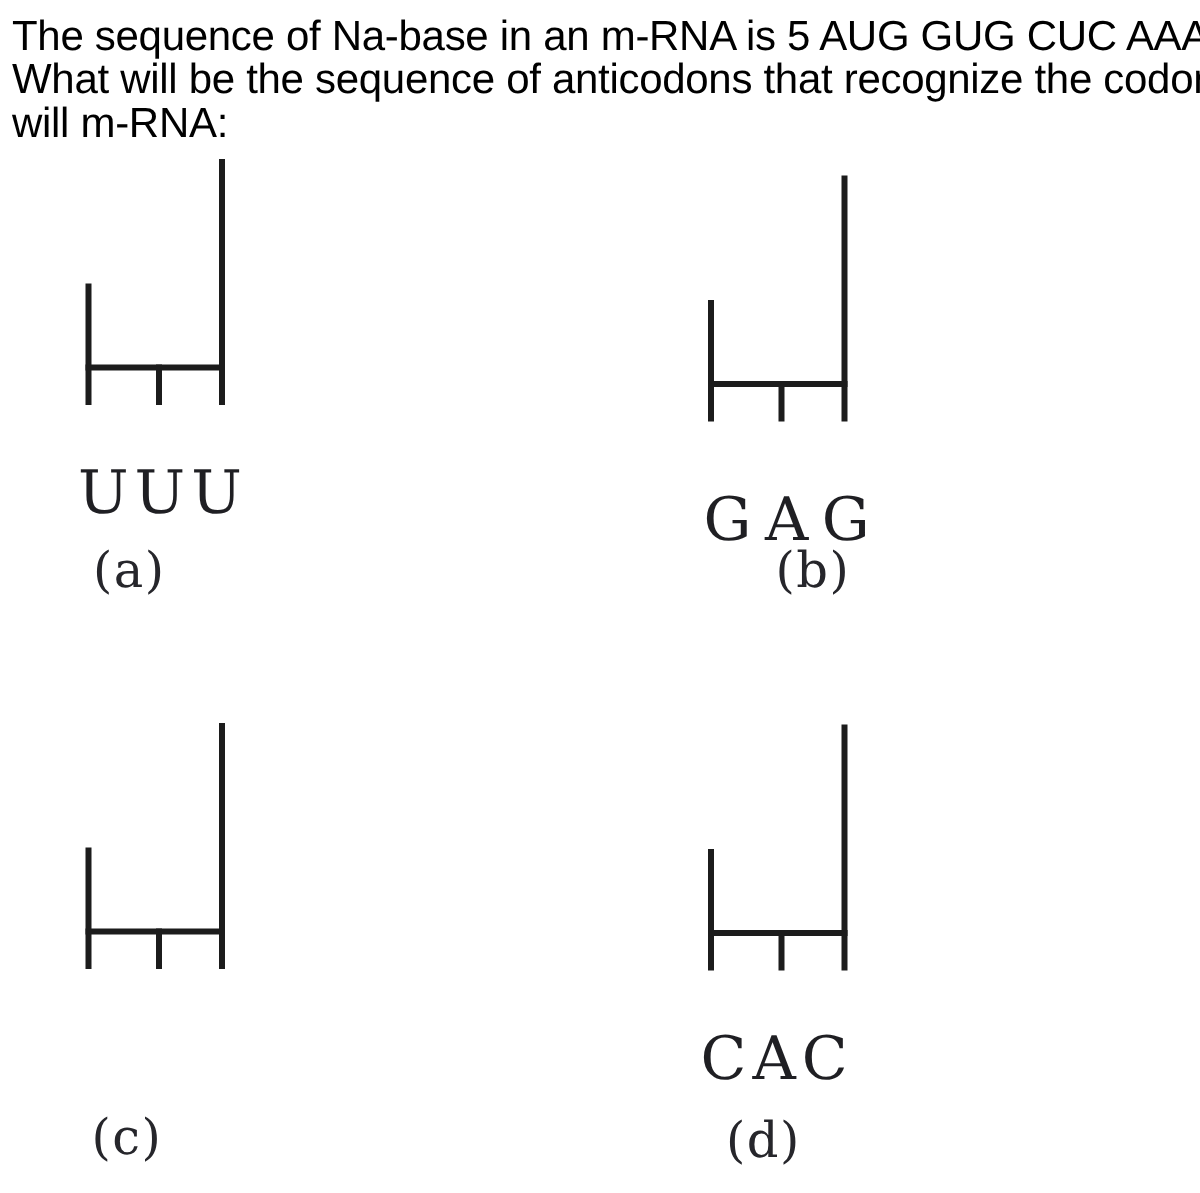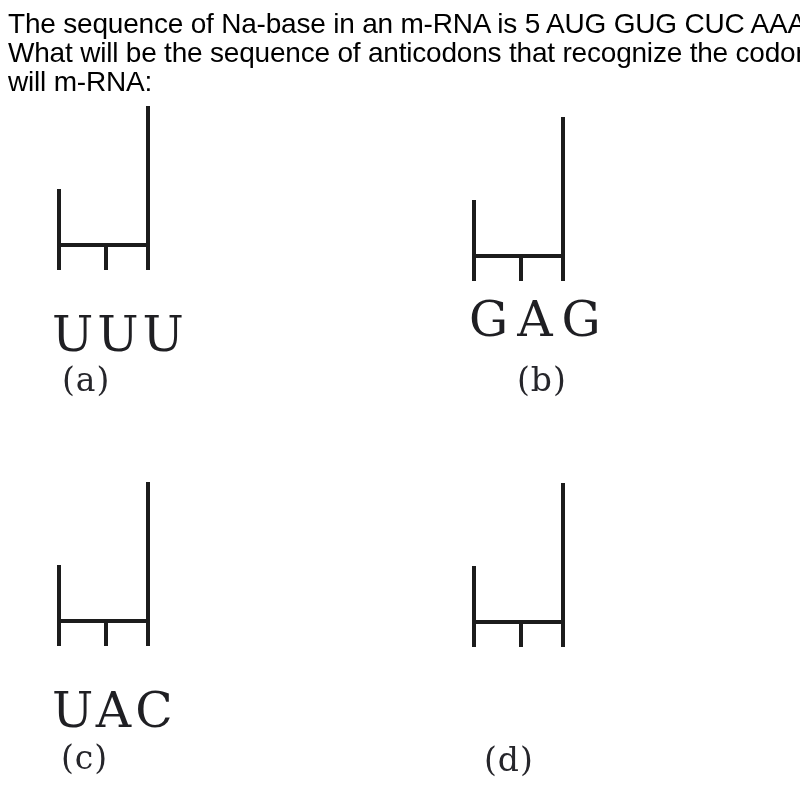--- a/index.html
+++ b/index.html
@@ -49,25 +49,25 @@
   .left-stem   { left: 5px;  top: 83px;  width: 4px;  height: 81px; }
   .crossbar    { left: 5px;  top: 137px; width: 93px; height: 4px; }
   .middle-tick { left: 52px; top: 137px; width: 4px;  height: 27px; }
 
   .seq {
     position: absolute;
     left: 0;
     top: 200px;
     color: #1f1f23;
     font-family: "DejaVu Serif", "Liberation Serif", serif;
-    font-size: 49px;
+    font-size: 40px;
     letter-spacing: 4px;
     white-space: nowrap;
   }
-  #opt-b .seq { top: 174px; left: 2px; letter-spacing: 9px; }
+  #opt-b .seq { top: 207px; left: 2px; letter-spacing: 9px; }
 
   .opt-label {
     position: absolute;
     left: 10px;
     top: 254px;
     color: #26262b;
     font-family: "DejaVu Serif", "Liberation Serif", serif;
     font-size: 33px;
     letter-spacing: 1px;
     white-space: nowrap;
@@ -103,25 +103,25 @@
     <div class="tline middle-tick"></div>
     <div class="seq">GAG</div>
     <div class="opt-label">(b)</div>
   </div>
 
   <div class="option" id="opt-c">
     <div class="tline right-stem"></div>
     <div class="tline left-stem"></div>
     <div class="tline crossbar"></div>
     <div class="tline middle-tick"></div>
-    <div class="seq">UAC</div>
     <div class="opt-label">(c)</div>
   </div>
 
   <div class="option" id="opt-d">
     <div class="tline right-stem"></div>
     <div class="tline left-stem"></div>
     <div class="tline crossbar"></div>
     <div class="tline middle-tick"></div>
+    <div class="seq">CAC</div>
     <div class="opt-label">(d)</div>
   </div>
 
 </div>
 
 </body></html>

